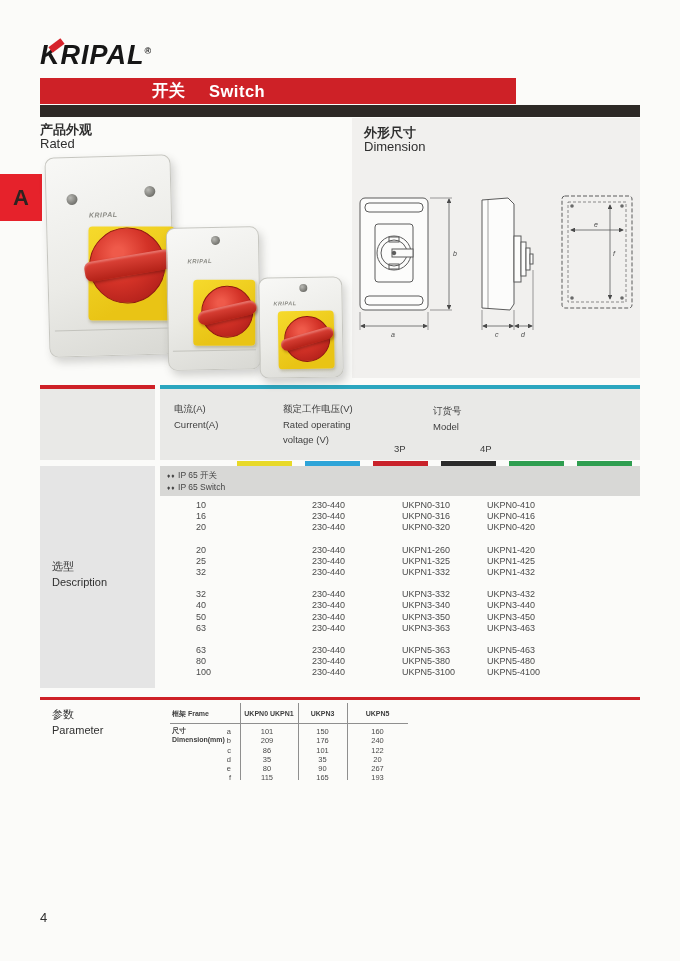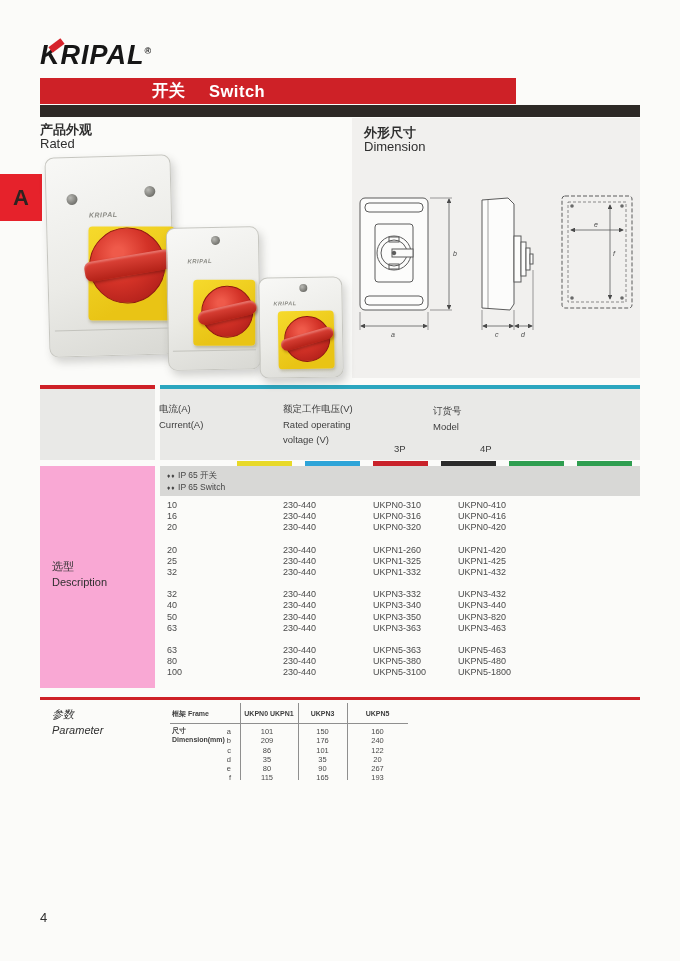--- a/index.html
+++ b/index.html
@@ -55,36 +55,36 @@
   .dim-panel .sec-label { position:absolute; left:12px; top:8px; }
   .dim-svg { position:absolute; left:0; top:30px; width:288px; height:230px; }
   .dim-svg text { font-family:"Liberation Sans","DejaVu Sans",sans-serif;
       font-size:7px; fill:#4a4a4a; font-style:italic; }
 
   
   .bar-red-left  { left:40px;  top:385px; width:115px; height:4px; background:#ce2127; }
   .bar-cyan      { left:160px; top:385px; width:480px; height:4px; background:#2ba6bf; }
   .gray-block-1  { left:40px;  top:389px; width:115px; height:71px; background:#e9e9e7; }
   .sel-header    { left:160px; top:389px; width:480px; height:71px; background:#e9e9e7; }
-  .gray-block-2  { left:40px;  top:466px; width:115px; height:222px; background:#f9a8d4; }
+  .gray-block-2  { left:40px;  top:466px; width:115px; height:222px; background:#e5e5e5; }
   .side-label { position:absolute; left:12px; font-size:11px; color:#2f2f2f; line-height:16px; }
   .hdr-txt { position:absolute; font-size:9.5px; line-height:15.5px; color:#3e3e3e; }
   .dash-row { left:237px; top:461px; display:flex; gap:13px; }
   .dash { width:55px; height:4.5px; }
   .ip-band { left:160px; top:466px; width:480px; height:30px; background:#d8d8d6;
       font-size:8.5px; line-height:10.5px; color:#454545; padding:4px 0 0 7px; }
   .ip-band .drops { font-size:6.5px; letter-spacing:1px; }
   .sel-rows { left:167px; top:500px; width:466px; font-size:9px; color:#4a4a4a; }
-  .sel-group { margin-bottom:11px; }
+  .sel-group { margin-bottom:11px;margin-left:29px; }
   .sel-row { display:grid; grid-template-columns:116px 90px 85px 1fr;
       height:11.2px; line-height:11.2px; }
 
   
   .param-line { left:40px; top:697px; width:600px; height:3px; background:#ce2127; }
-  .param-side { left:52px; top:706px; font-size:11px; line-height:16px; color:#2f2f2f;font-style:italic; }
+  .param-side { left:52px; top:706px; font-size:11px; line-height:16px; color:#2f2f2f; }
   .pt-hdr { position:absolute; font-size:7px; font-weight:bold; color:#3e3e3e; }
   .pt-hline { left:170px; top:723px; width:238px; height:1px; background:#8f8f8f; }
   .pt-vline { position:absolute; top:703px; width:1px; height:77px; background:#8f8f8f; }
   .pt-rowlabel { left:172px; top:726px; font-size:7px; font-weight:bold;
       color:#3e3e3e; line-height:9px; }
   .param-rows { left:204px; top:727px; width:204px; font-size:7.5px; color:#4a4a4a; }
   .param-row { display:grid; grid-template-columns:32px 62px 49px 61px;
       height:9.3px; line-height:9.3px; }
   .param-row .k { text-align:right; padding-right:5px; }
   .param-row .v { text-align:center; }
@@ -199,21 +199,21 @@
     <text x="242" y="79">e</text>
     <text x="261" y="108">f</text>
   </svg>
 </div>
 
 <div class="abs bar-red-left"></div>
 <div class="abs bar-cyan"></div>
 <div class="abs gray-block-1"></div>
 
 <div class="abs sel-header"></div>
-<div class="abs hdr-txt" style="left:159px; top:401px;">
+<div class="abs hdr-txt" style="left:174px; top:401px;">
   <span>电流(A)</span><br>
   <span>Current(A)</span>
 </div>
 <div class="abs hdr-txt" style="left:283px; top:401px;">
   <span>额定工作电压(V)</span><br>
   <span>Rated operating</span><br>
   <span>voltage (V)</span>
 </div>
 <div class="abs hdr-txt" style="left:433px; top:403px;">
   <span>订货号</span><br>
@@ -296,21 +296,21 @@
       <div class="sel-row">
         <span>40</span>
         <span>230-440</span>
         <span>UKPN3-340</span>
         <span>UKPN3-440</span>
       </div>
       <div class="sel-row">
         <span>50</span>
         <span>230-440</span>
         <span>UKPN3-350</span>
-        <span>UKPN3-820</span>
+        <span>UKPN3-450</span>
       </div>
       <div class="sel-row">
         <span>63</span>
         <span>230-440</span>
         <span>UKPN3-363</span>
         <span>UKPN3-463</span>
       </div>
     </div>
     <div class="sel-group">
       <div class="sel-row">
@@ -322,21 +322,21 @@
       <div class="sel-row">
         <span>80</span>
         <span>230-440</span>
         <span>UKPN5-380</span>
         <span>UKPN5-480</span>
       </div>
       <div class="sel-row">
         <span>100</span>
         <span>230-440</span>
         <span>UKPN5-3100</span>
-        <span>UKPN5-1800</span>
+        <span>UKPN5-4100</span>
       </div>
     </div>
   </div>
 
 <div class="abs param-line"></div>
 <div class="abs param-side">
   <span>参数</span><br>
   <span>Parameter</span>
 </div>
 

